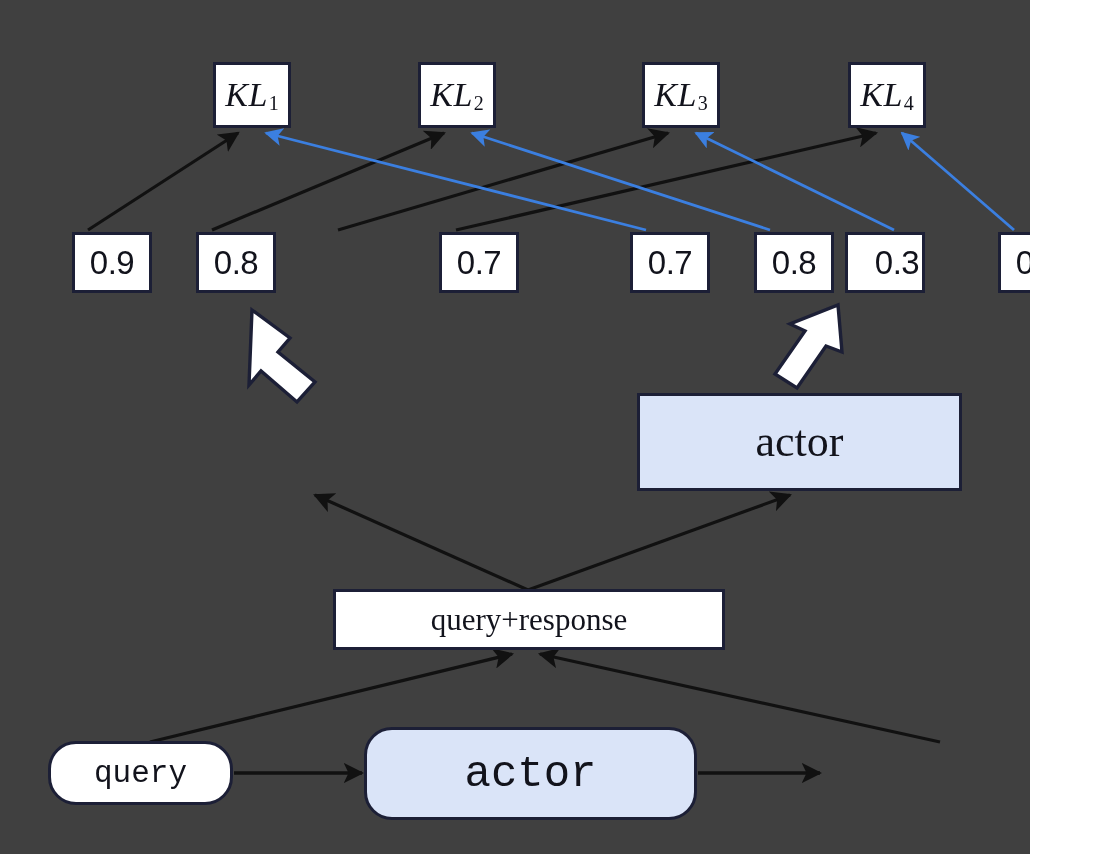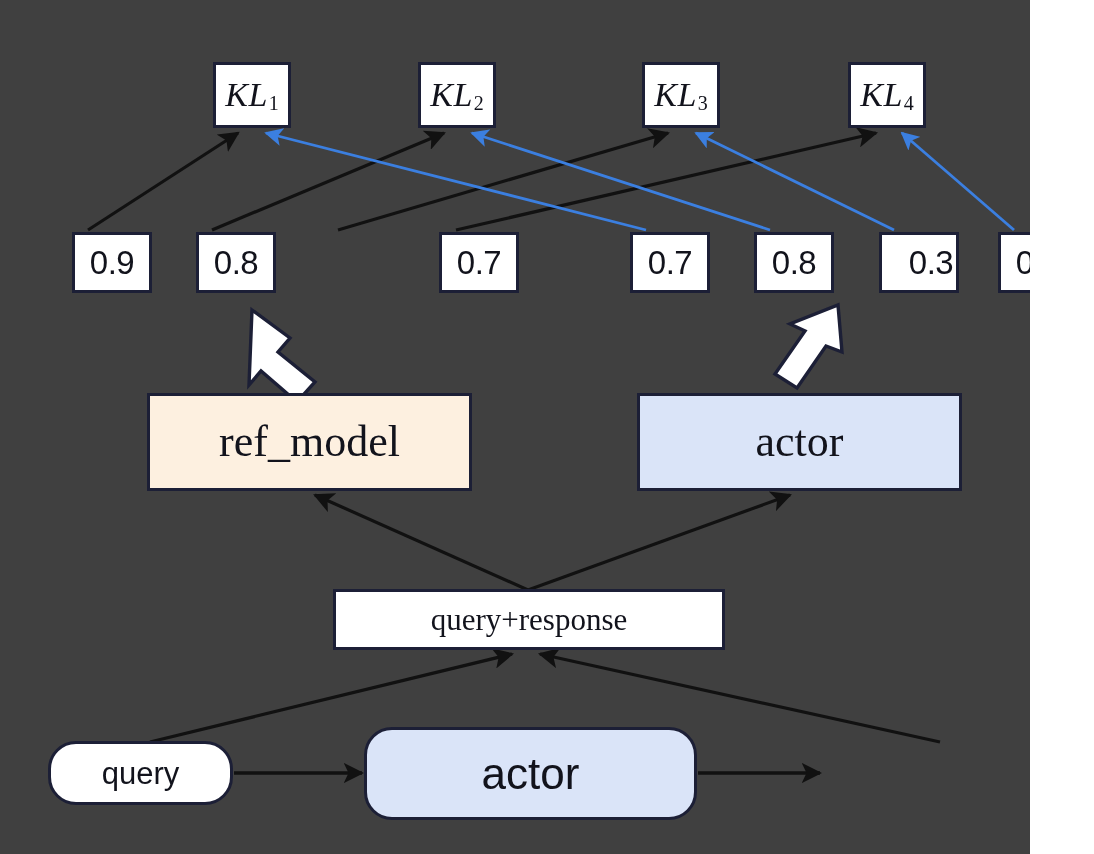--- a/index.html
+++ b/index.html
@@ -69,21 +69,21 @@
     background: #fdf0e0;
   }
   .actor-big {
     background: #dae4f8;
   }
   .qr-box {
     font-family: "Liberation Serif", serif;
     font-size: 31px;
   }
   .small-box {
-    font-family: Liberation Sans, sans-serif;
+    font-family: Liberation Mono, monospace;
     font-size: 31px;
     border-radius: 28px;
   }
   .actor-mid {
     background: #dae4f8;
     font-size: 44px;
   }
   #watermark {
     position: absolute;
     right: 22px;
@@ -163,24 +163,23 @@
     <span class="base">KL</span>
       <span class="sub">4</span>
   </div>
 
   <div class="node val-box" style="left:48px; top:232px; width:80px; height:61px;">0.9</div>
   <div class="node val-box" style="left:172px; top:232px; width:80px; height:61px;">0.8</div>
   <div class="node val-box" style="left:415px; top:232px; width:80px; height:61px;">0.7</div>
 
   <div class="node val-box" style="left:606px; top:232px; width:80px; height:61px;">0.7</div>
   <div class="node val-box" style="left:730px; top:232px; width:80px; height:61px;">0.8</div>
-  <div class="node val-box" style="left:855px; top:232px; width:80px; height:61px;padding-left:24px;">0.3</div>
+  <div class="node val-box" style="left:821px; top:232px; width:80px; height:61px;padding-left:24px;">0.3</div>
   <div class="node val-box" style="left:974px; top:232px; width:80px; height:61px;">0.9</div>
 
-  <div class="node model-box ref-model" style="left:147px; top:393px; width:325px; height:98px;">ref_model</div>
   <div class="node model-box actor-big" style="left:637px; top:393px; width:325px; height:98px;">actor</div>
 
   <div class="node qr-box" style="left:333px; top:589px; width:392px; height:61px;">query+response</div>
 
   <div class="node small-box" style="left:48px; top:741px; width:185px; height:64px;">query</div>
   <div class="node small-box actor-mid" style="left:364px; top:727px; width:333px; height:93px;">actor</div>
 
 
 </div>
 

